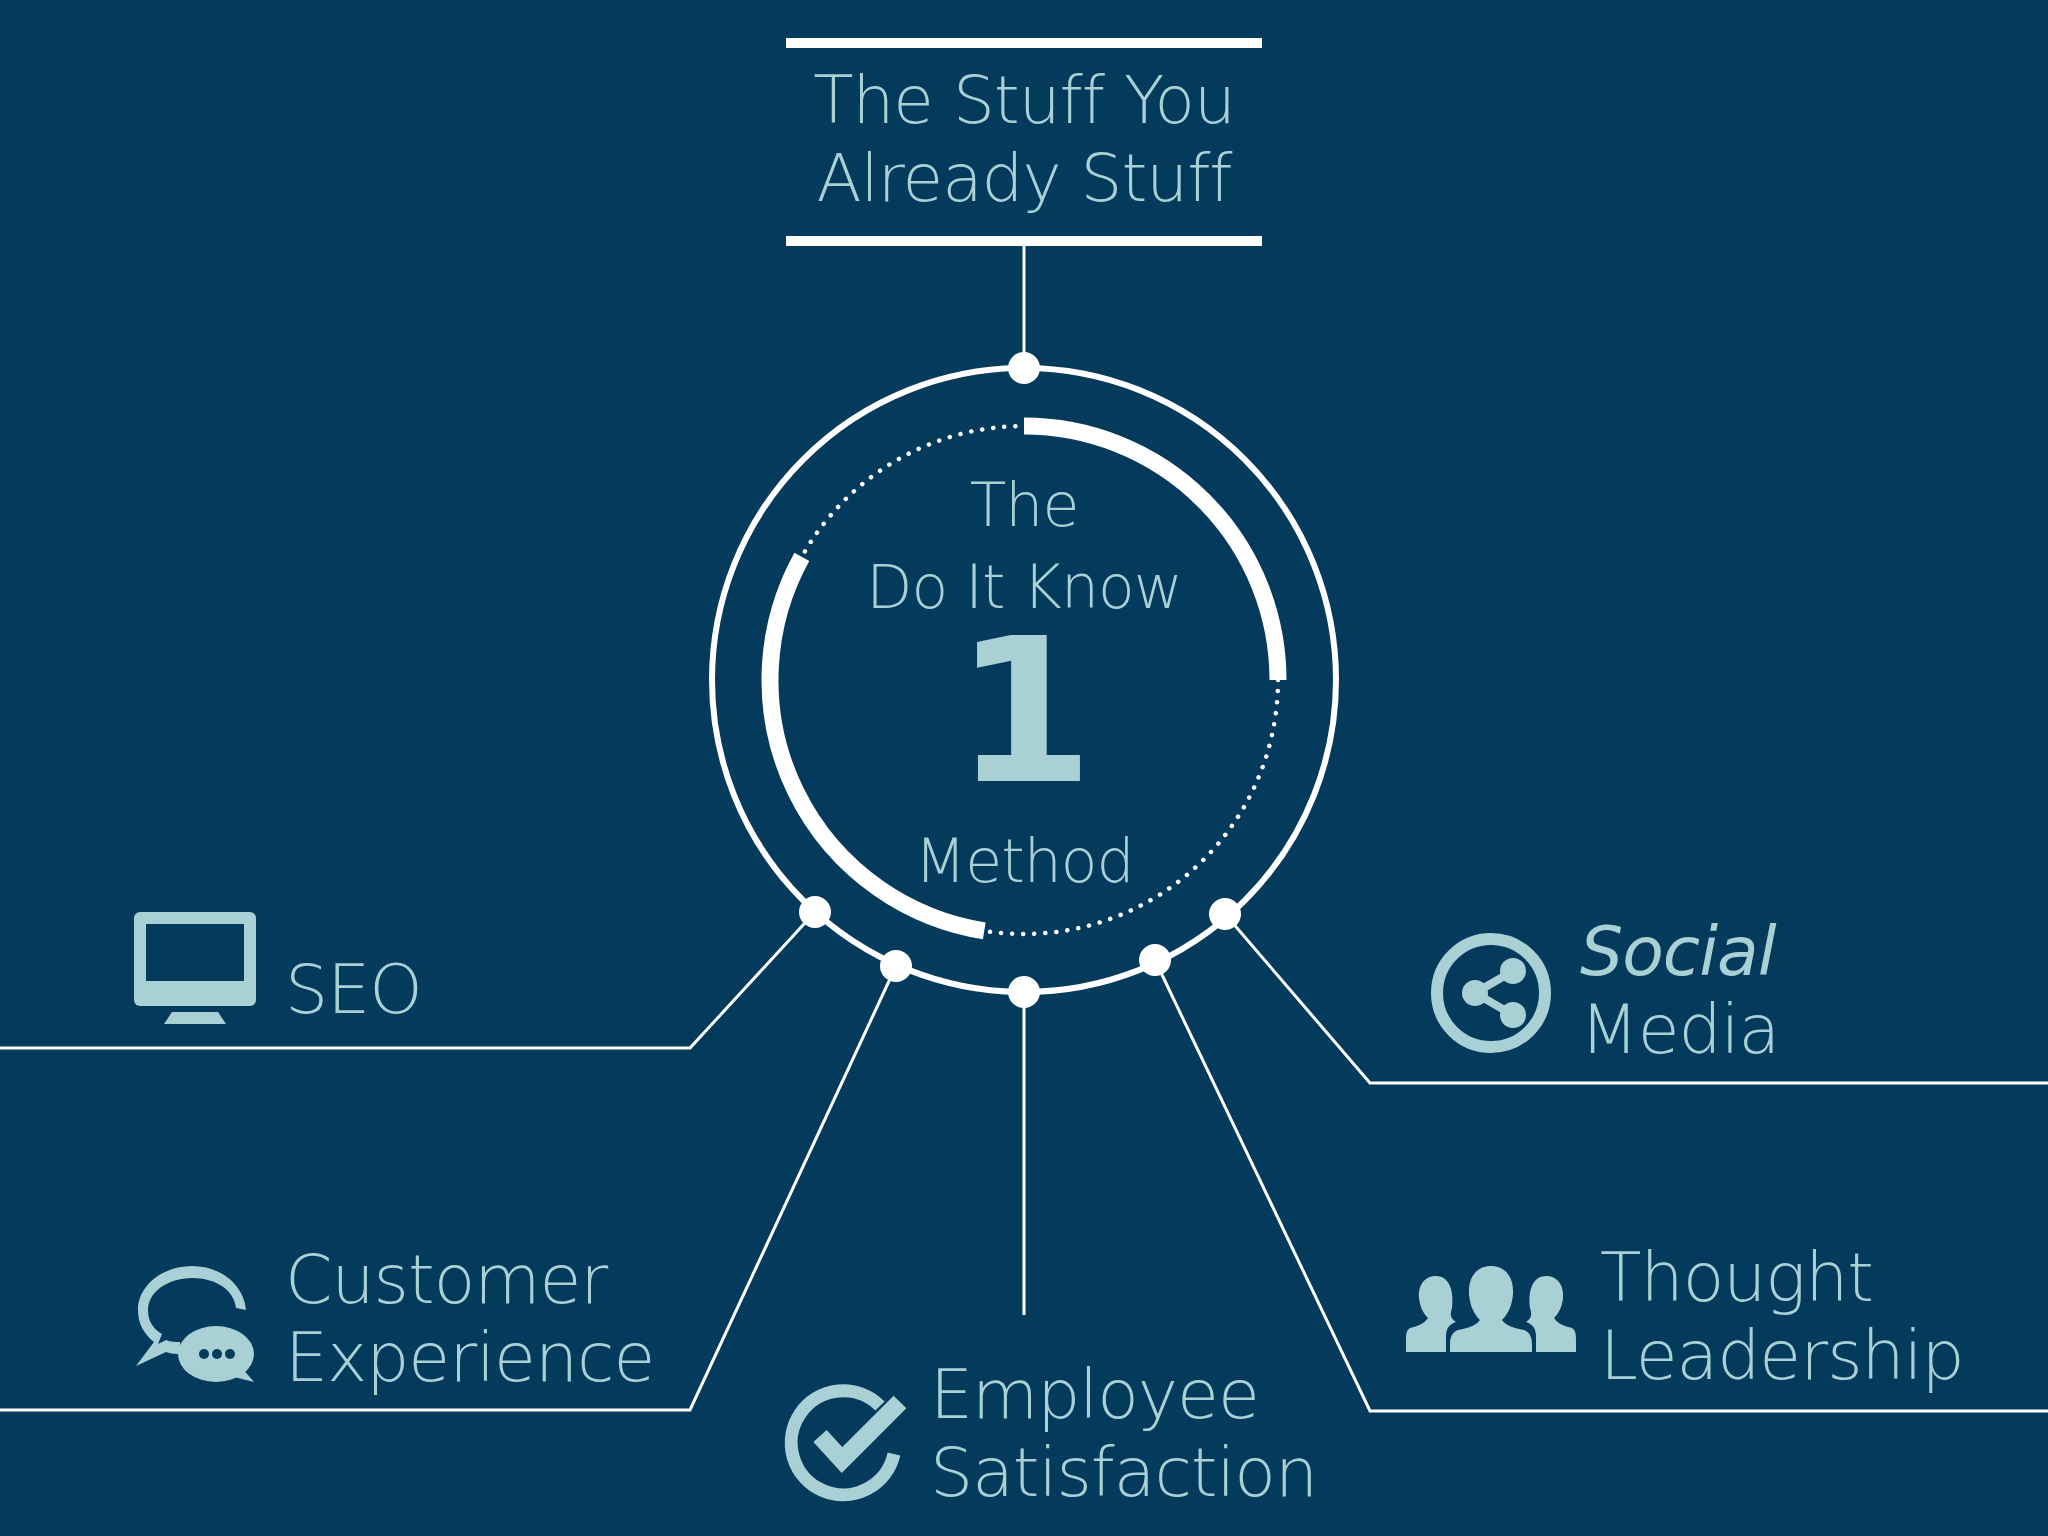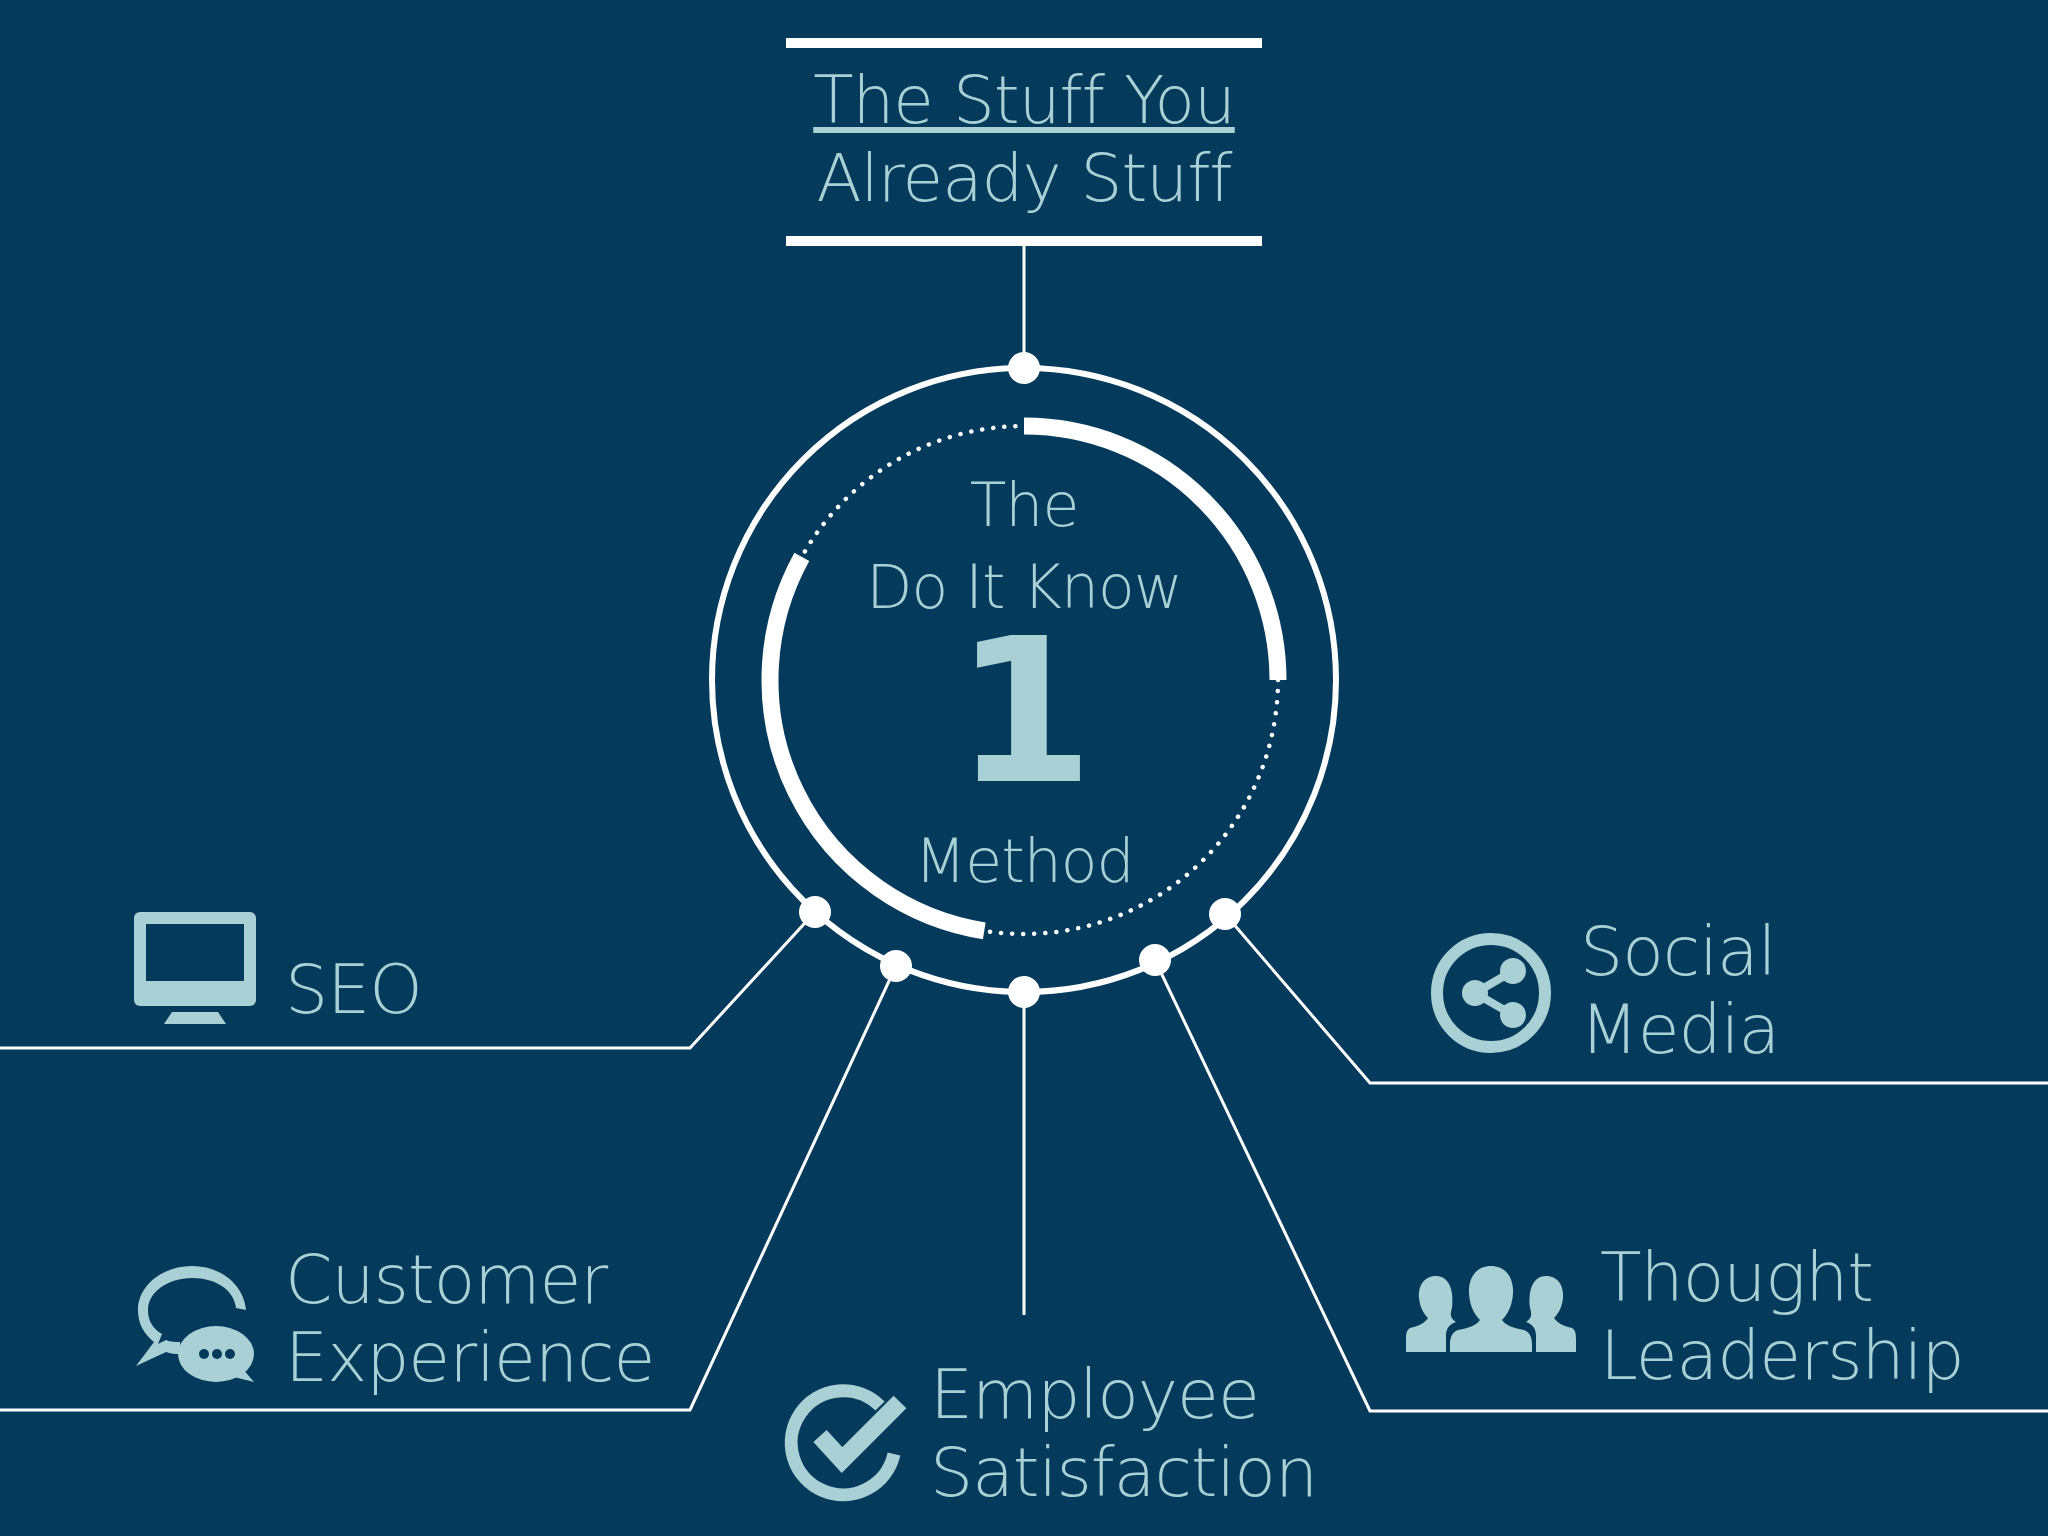--- a/index.html
+++ b/index.html
@@ -51,21 +51,21 @@
   <polyline points="1225,914 1370,1083 2048,1083" fill="none" stroke="#FFFFFF" stroke-width="3"></polyline>
 
   <circle cx="1024" cy="368" r="16" fill="#FFFFFF"></circle>
   <circle cx="815" cy="912" r="16" fill="#FFFFFF"></circle>
   <circle cx="896" cy="966" r="16" fill="#FFFFFF"></circle>
   <circle cx="1024" cy="992" r="16" fill="#FFFFFF"></circle>
   <circle cx="1155" cy="960" r="16" fill="#FFFFFF"></circle>
   <circle cx="1225" cy="914" r="16" fill="#FFFFFF"></circle>
 </svg>
 
-<div class="txt title-line" style="left:786px; top:62px; width:476px;text-decoration:underline;">The Stuff You</div>
+<div class="txt title-line" style="left:786px; top:62px; width:476px;">The Stuff You</div>
 <div class="txt title-line" style="left:786px; top:140px; width:476px;">Already Stuff</div>
 
 <div class="txt center-line" style="left:824px; top:464px; width:400px;">The</div>
 <div class="txt center-line" style="left:784px; top:546px; width:480px;">Do It Know</div>
 <div class="txt center-num" style="left:924px; top:612px; width:200px;">1</div>
 <div class="txt center-line" style="left:824px; top:820px; width:400px;">Method</div>
 
 <svg class="icon" style="left:134px; top:910px;" width="122" height="116" viewBox="0 0 122 116">
   <rect x="0" y="2" width="122" height="94" rx="6" fill="#A9D1D5"></rect>
   <rect x="12" y="14" width="98" height="57" fill="#043A5C"></rect>
@@ -100,14 +100,14 @@
 <div class="txt label" style="left:1600px; top:1316px;">Leadership</div>
 
 <svg class="icon" style="left:1430px; top:932px;" width="122" height="122" viewBox="0 0 122 122">
   <circle cx="61" cy="61" r="54" fill="none" stroke="#A9D1D5" stroke-width="12"></circle>
   <circle cx="83" cy="39" r="13" fill="#A9D1D5"></circle>
   <circle cx="45" cy="61" r="13" fill="#A9D1D5"></circle>
   <circle cx="83" cy="83" r="13" fill="#A9D1D5"></circle>
   <line x1="45" y1="61" x2="83" y2="39" stroke="#A9D1D5" stroke-width="8"></line>
   <line x1="45" y1="61" x2="83" y2="83" stroke="#A9D1D5" stroke-width="8"></line>
 </svg>
-<div class="txt label" style="left:1580px; top:912px;">Social</div>
+<div class="txt label" style="left:1580px; top:912px;font-style:italic;">Social</div>
 <div class="txt label" style="left:1580px; top:990px;">Media</div>
 
 </body></html>

